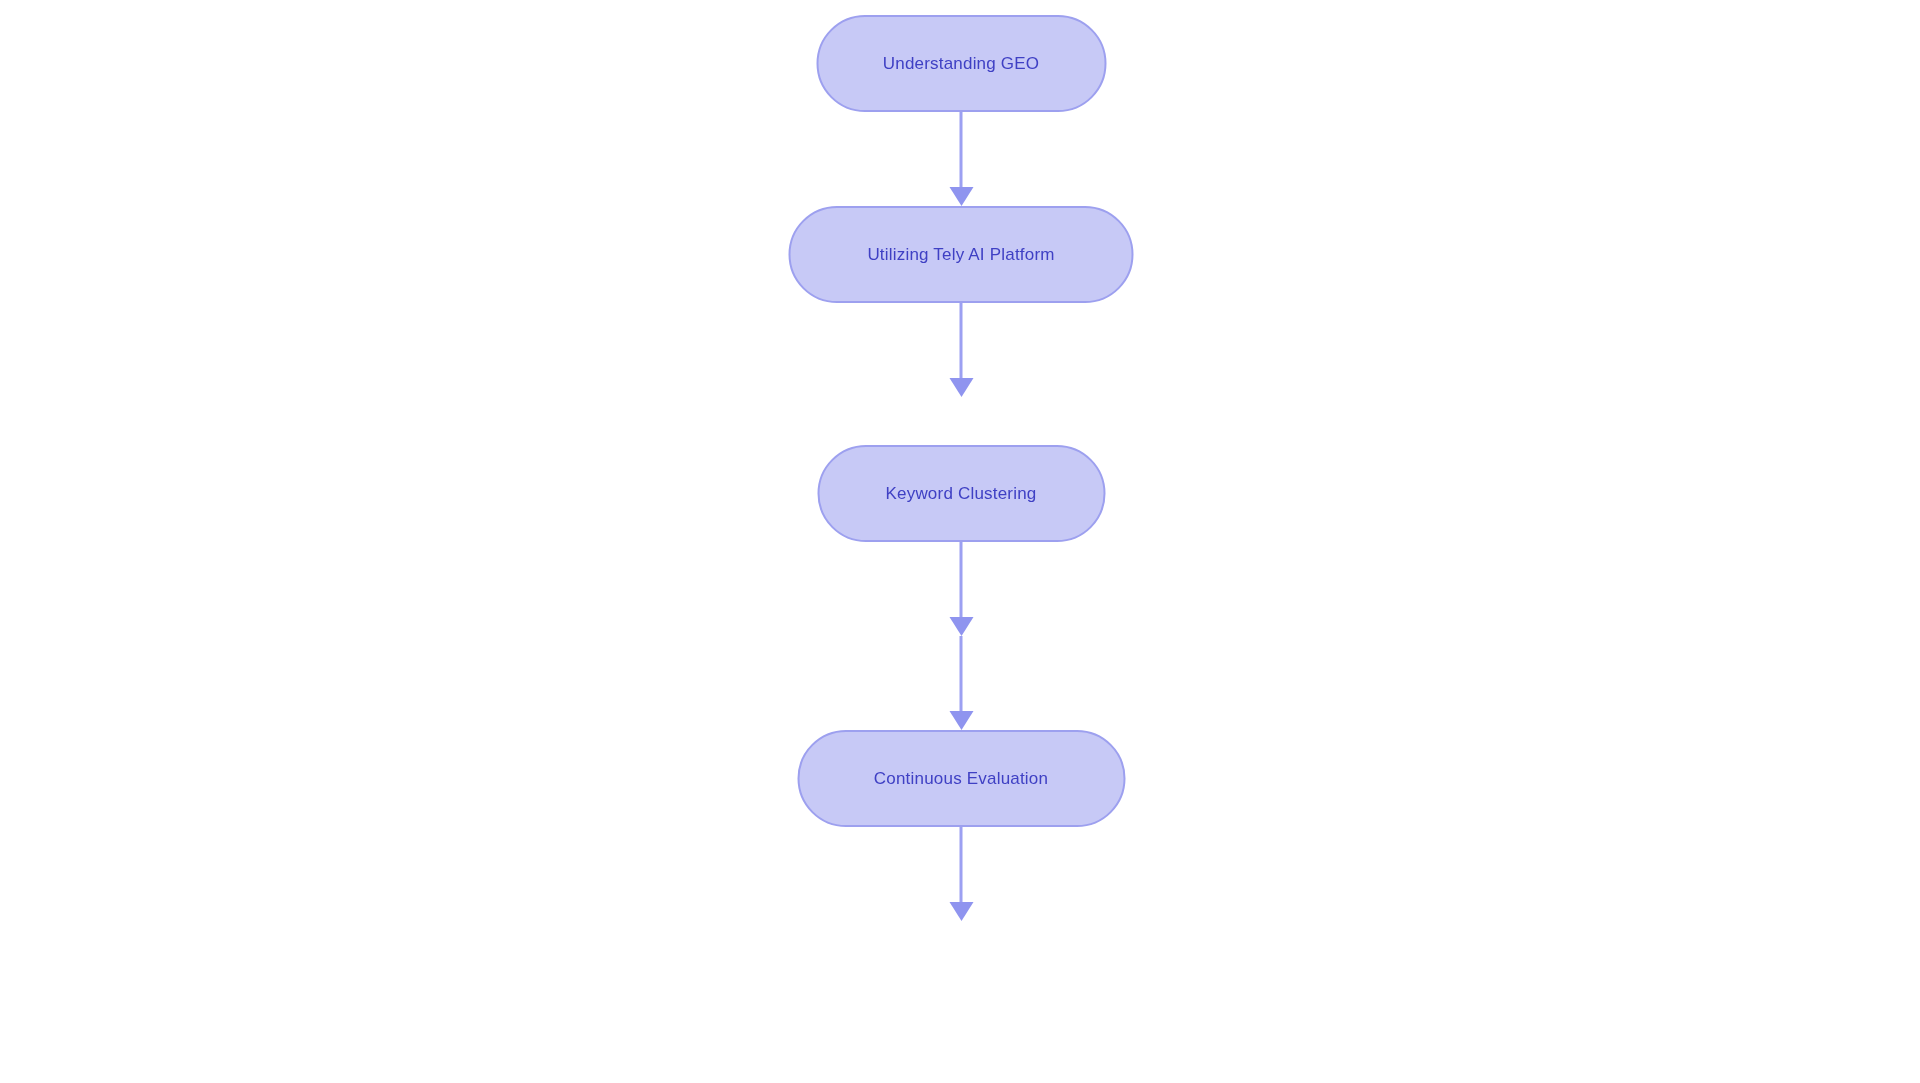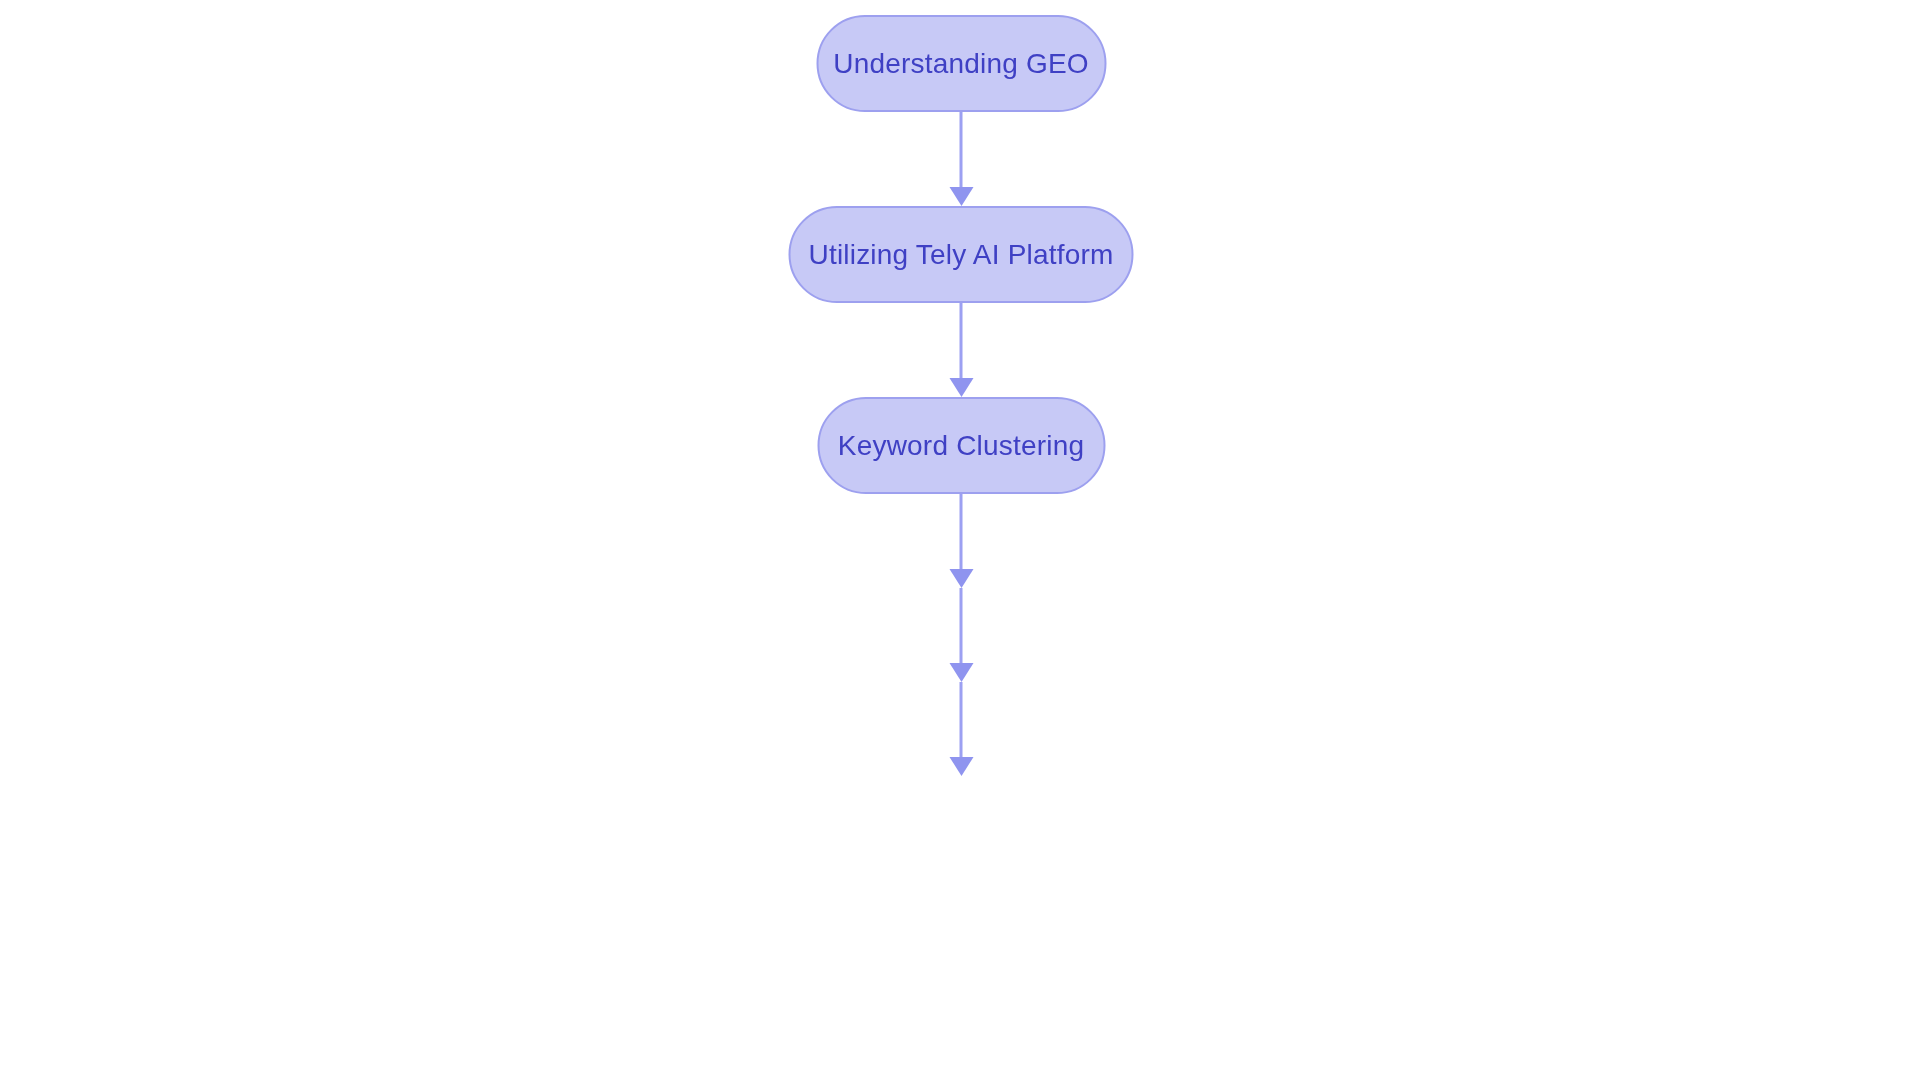--- a/index.html
+++ b/index.html
@@ -26,28 +26,28 @@
   }
   .node {
     box-sizing: border-box;
     height: 97px;
     border-radius: 48.5px;
     background: #c7c9f6;
     border: 2px solid #9da0ef;
     display: flex;
     align-items: center;
     justify-content: center;
-    font-size: 28px;
+    font-size: 17px;
     letter-spacing: 0.2px;
     color: #3f40c4;
     white-space: nowrap;
   }
   .w1 { width: 290px; }
   .w2 { width: 345px; align-items: center; }
-  .w3 { width: 288px; }
+  .w3 { width: 288px; margin-top: 48px; }
   .w4 { width: 272px; }
   .w5 { width: 328px; }
   .w6 { width: 320px; }
   .arrow {
     height: 94px;
     display: flex;
     flex-direction: column;
     align-items: center;
   }
   .arrow .stem {
@@ -96,20 +96,23 @@
       <div class="stem"></div>
       <div class="head"></div>
     </div>
 
 
     <div class="arrow">
       <div class="stem"></div>
       <div class="head"></div>
     </div>
 
+    <div class="node w5">
+      <span>Continuous Evaluation</span>
+    </div>
 
     <div class="arrow">
       <div class="stem"></div>
       <div class="head"></div>
     </div>
 
 
   </div>
 </div>
 

